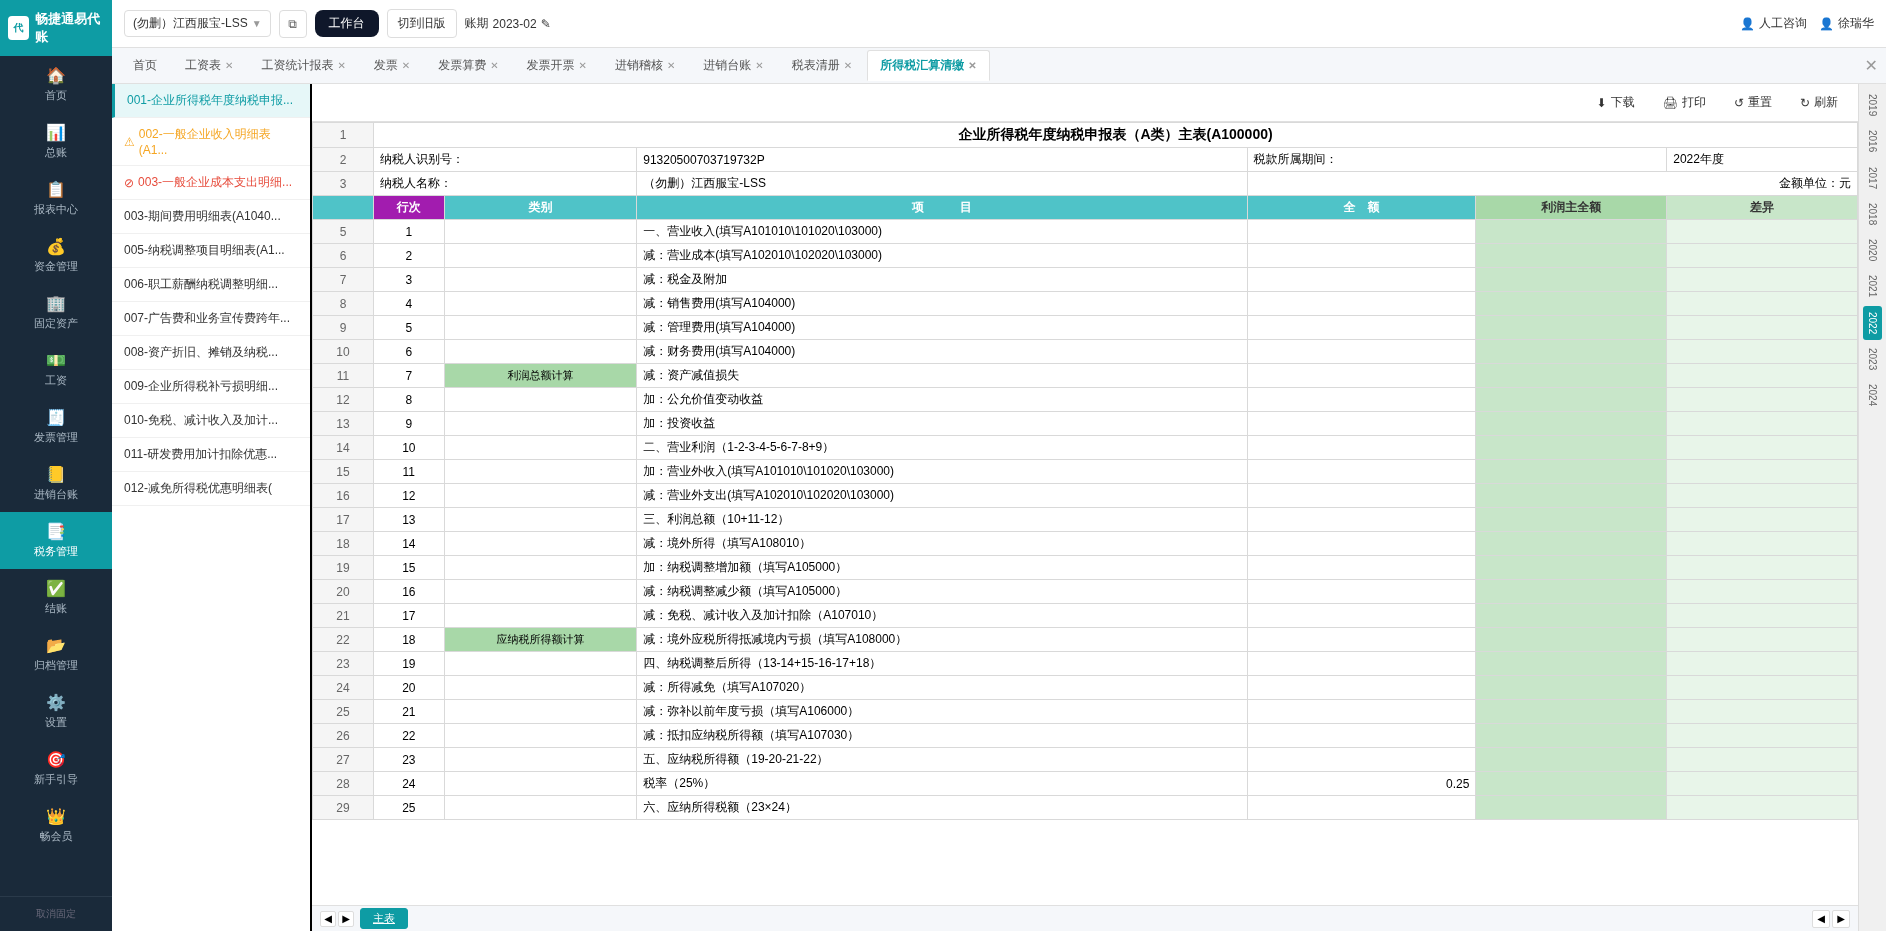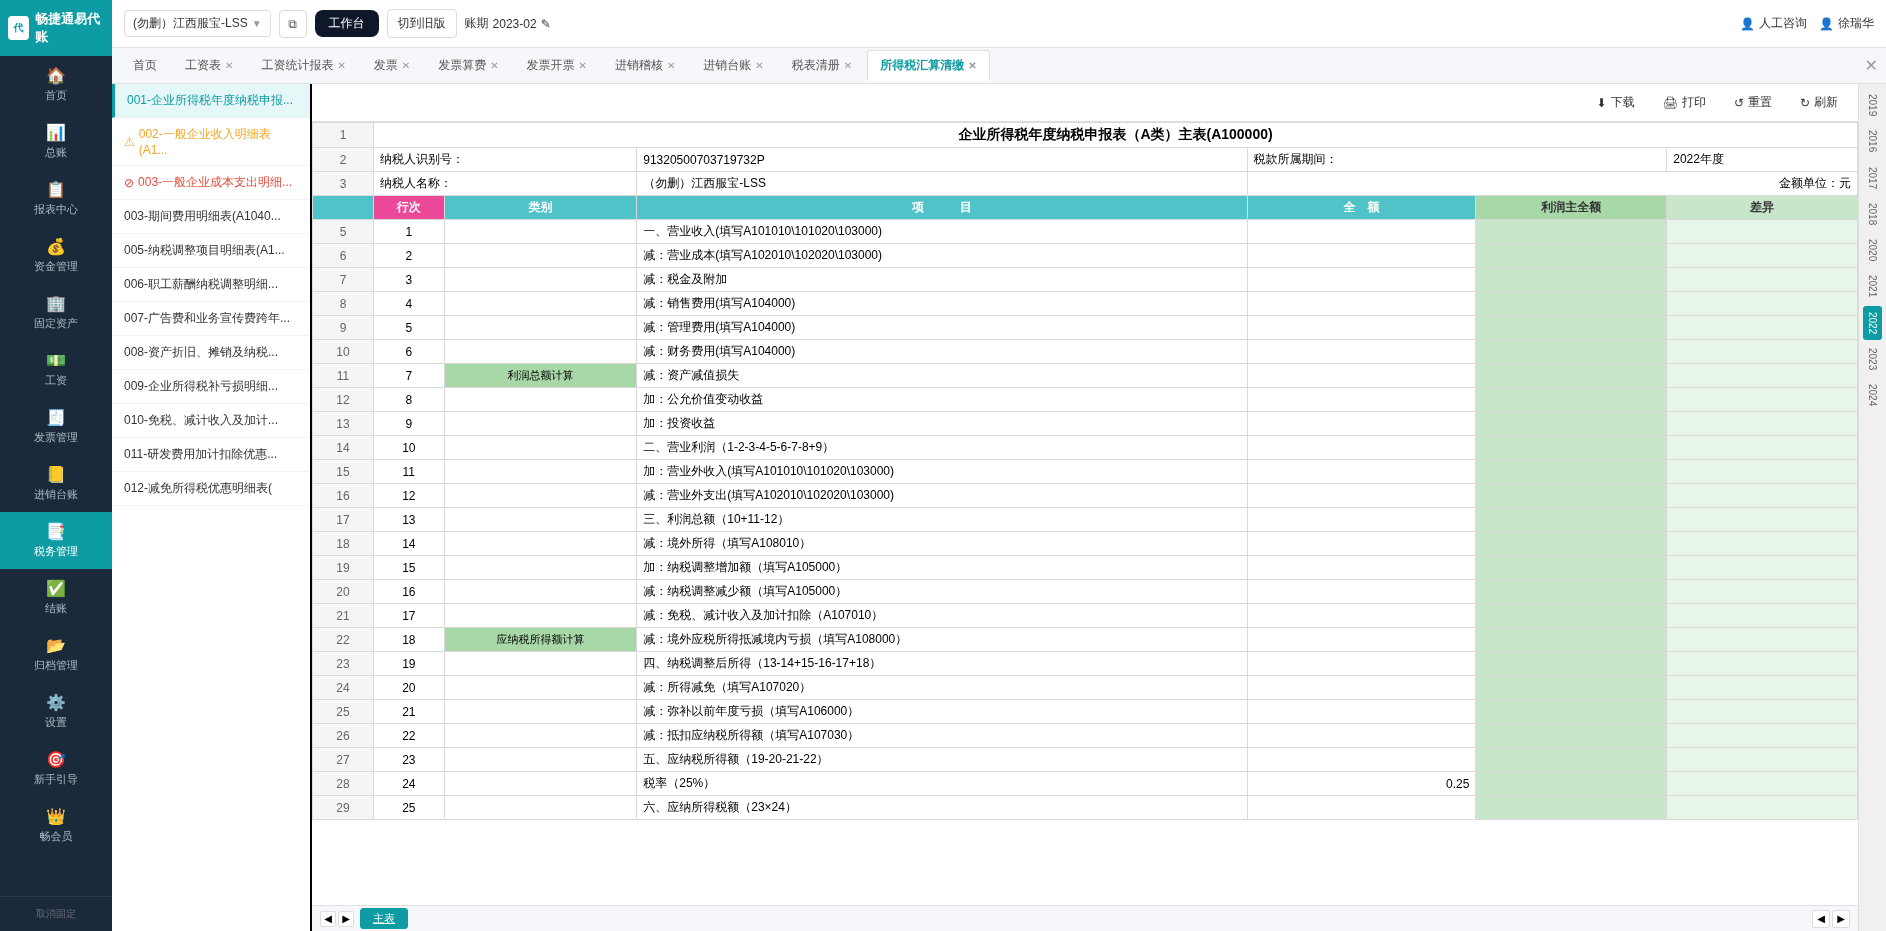--- a/index.html
+++ b/index.html
@@ -330,21 +330,21 @@
 
             <tr>
               <td class="row-num">3</td>
               <td colspan="2" class="info-cell">纳税人名称：</td>
               <td class="info-cell">（勿删）江西服宝-LSS</td>
               <td colspan="3" class="info-cell" style="text-align:right">金额单位：元</td>
             </tr>
 
             <tr class="header-row">
               <td class="row-num"></td>
-              <td style="text-align:center;font-weight:bold;background:#ec4899;color:white">行次</td>
+              <td style="text-align:center;font-weight:bold;background:#a21caf;color:white">行次</td>
               <td style="text-align:center;font-weight:bold;background:#4fc3c8;color:white">类别</td>
               <td style="text-align:center;font-weight:bold;background:#4fc3c8;color:white">项　　　目</td>
               <td style="text-align:center;font-weight:bold;background:#4fc3c8;color:white">全　额</td>
               <td style="text-align:center;font-weight:bold;background:#a8d8a8;color:#333">利润主全额</td>
               <td style="text-align:center;font-weight:bold;background:#c8e6c9;color:#333">差异</td>
             </tr>
             </tbody>
             <tbody id="data-rows">
             <tr>
                   <td class="row-num">5</td>

